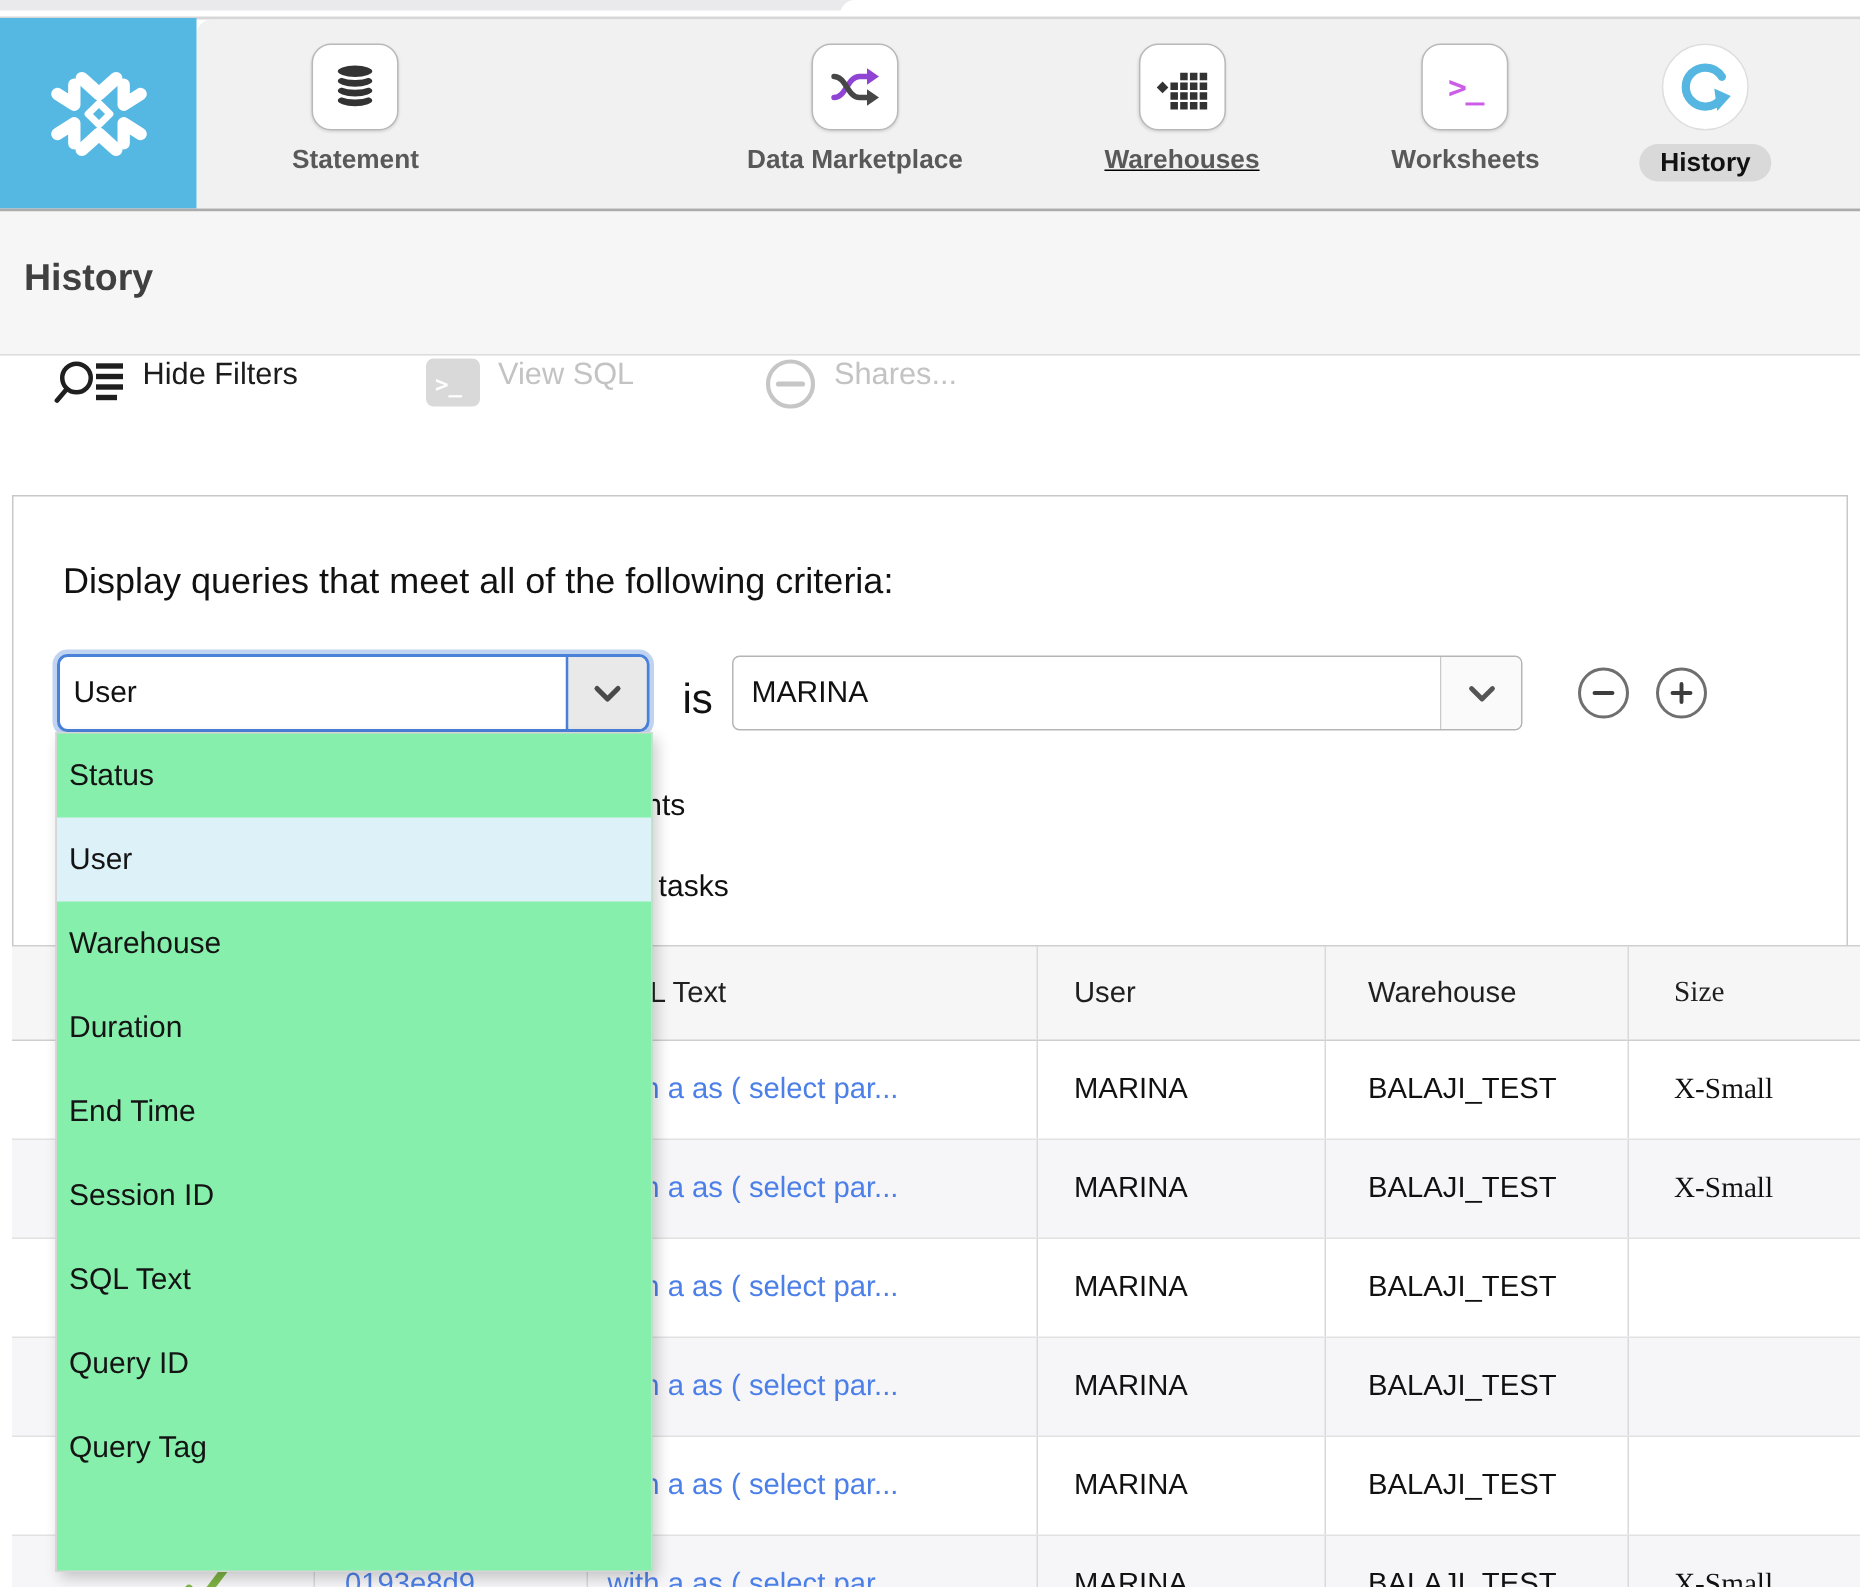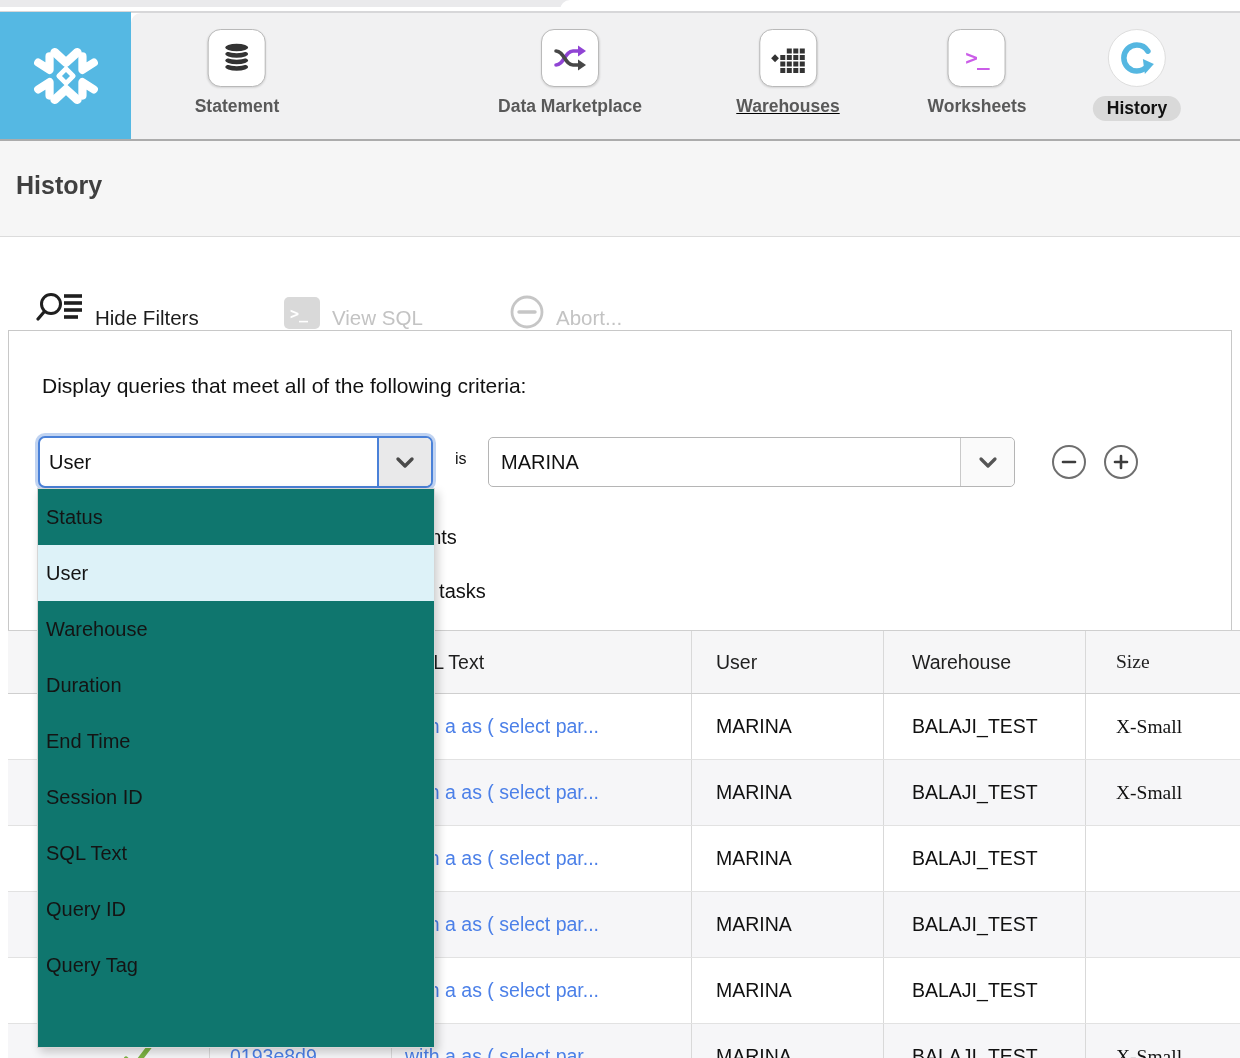--- a/index.html
+++ b/index.html
@@ -26,36 +26,36 @@
   .tab-label.active { color:#111; background:#d9d9d9; border-radius:15px; padding:2px 14px; }
   .mono-glyph { font-family:"DejaVu Sans Mono",monospace; font-weight:700; font-size:21px; color:#cb5de8; letter-spacing:-1px; }
   #nav-border { left:0; top:139px; width:1240px; height:2px; background:#acacac; }
 
   
   #page-header { left:0; top:141px; width:1240px; height:96px; background:#f6f6f6; border-bottom:1px solid #dcdcdc; }
   #page-title { left:16px; top:30px; font-size:25px; font-weight:700; color:#404040; }
 
   
   #toolbar { left:0; top:238px; width:1240px; height:92px; background:#fff; }
-  .tb-item { top:0; height:92px; display:flex; align-items:flex-end; gap:11px; }
+  .tb-item { top:0; height:92px; display:flex; align-items:flex-start; gap:11px; }
   .tb-label { font-size:20.5px; }
   .enabled-label { color:#1c1c1c; }
   .disabled-label { color:#c3c3c3; }
 
   
   #filter-panel { left:8px; top:330px; width:1224px; height:300px; background:#fff;
     border:1px solid #c8c8c8; border-bottom:none; }
-  #criteria-heading { left:42px; top:374px; font-size:21px; color:#111; }
+  #criteria-heading { left:42px; top:374px; font-size:24px; color:#111; }
   #field-select { left:38px; top:436px; width:395px; height:52px; background:#fff;
     border:2px solid #4a81d8; border-radius:7px; box-shadow:0 0 0 3px rgba(74,129,216,0.35);
     display:flex; align-items:stretch; cursor:pointer; }
   #field-select .sel-text { flex:1; font-size:20px; color:#111; line-height:48px; padding-left:9px; }
   #field-select .sel-chevron { width:54px; background:#e9e9ea; border-left:2px solid #4a81d8;
     border-radius:0 5px 5px 0; display:flex; align-items:center; justify-content:center; }
-  #op-label { left:455px; top:450px; font-size:16px; color:#111; }
+  #op-label { left:455px; top:450px; font-size:28px; color:#111; }
   #value-input-wrap { left:488px; top:437px; width:527px; height:50px; border:1px solid #b5b5b5;
     border-radius:5px; background:#fff; display:flex; align-items:stretch; }
   #value-input { flex:1; border:none; outline:none; font-size:20px; color:#111; padding-left:12px;
     font-family:"Liberation Sans","DejaVu Sans",sans-serif; background:transparent; }
   #value-chevron { width:54px; background:#fafafa; border-left:1px solid #c9c9c9;
     border-radius:0 5px 5px 0; display:flex; align-items:center; justify-content:center; }
   .round-btn { top:445px; width:34px; height:34px; border:2px solid #6f6f6f; border-radius:50%;
     background:#fff; display:flex; align-items:center; justify-content:center; }
   .chk-row { display:flex; align-items:center; }
   .chk-box { position:absolute; left:46px; width:22px; height:22px; border:1.5px solid #999; border-radius:3px; background:#fff; }
@@ -72,21 +72,21 @@
   .c1 { width:182px; padding-left:20px; }
   .c2 { width:300px; padding-left:13px; }
   .c3 { width:192px; padding-left:24px; }
   .c4 { width:202px; padding-left:28px; }
   .c5 { width:154px; padding-left:30px; border-right:none;font-family:Liberation Serif, serif; }
   .hdr-txt { font-size:19.5px; color:#1f1f1f; }
   .cell-txt { font-size:19.5px; color:#111; }
   .link { font-size:19.5px; color:#4c80e8; cursor:pointer; }
 
   
-  #field-dropdown { left:37px; top:488px; width:398px; height:560px; background:#0f766e; z-index:30;
+  #field-dropdown { left:37px; top:488px; width:398px; height:560px; background:#86efac; z-index:30;
     border:1px solid #d6d6d6; box-shadow:3px 4px 9px rgba(0,0,0,0.2); list-style:none; }
   #field-dropdown li { height:56px; line-height:56px; padding-left:8px; font-size:20px; color:#141414; cursor:pointer; }
   #field-dropdown li.hl { background:#ddf2f8; }
 </style>
 </head>
 <body>
 
 <div id="top-strip" class="abs">
   <div class="abs gray-seg"></div>
   <div class="abs corner"></div>
@@ -205,21 +205,21 @@
       <text x="7" y="23" font-family="DejaVu Sans Mono, monospace" font-size="15" font-weight="bold" fill="#fff">&gt;_</text>
     </svg>
     <span class="tb-label disabled-label">View SQL</span>
   </div>
 
   <div class="abs tb-item" style="left:509px;">
     <svg width="36" height="36" viewBox="0 0 36 36" fill="none">
       <circle cx="18" cy="18" r="15" stroke="#c6c6c6" stroke-width="2.8"></circle>
       <line x1="10" y1="18" x2="26" y2="18" stroke="#c6c6c6" stroke-width="3.4" stroke-linecap="round"></line>
     </svg>
-    <span class="tb-label disabled-label">Abort...</span>
+    <span class="tb-label disabled-label">Shares...</span>
   </div>
 </div>
 
 <div id="filter-panel" class="abs"></div>
 
 <div id="criteria-heading" class="abs">Display queries that meet all of the following criteria:</div>
 
 <div id="field-select" class="abs">
   <span class="sel-text">User</span>
   <span class="sel-chevron">

